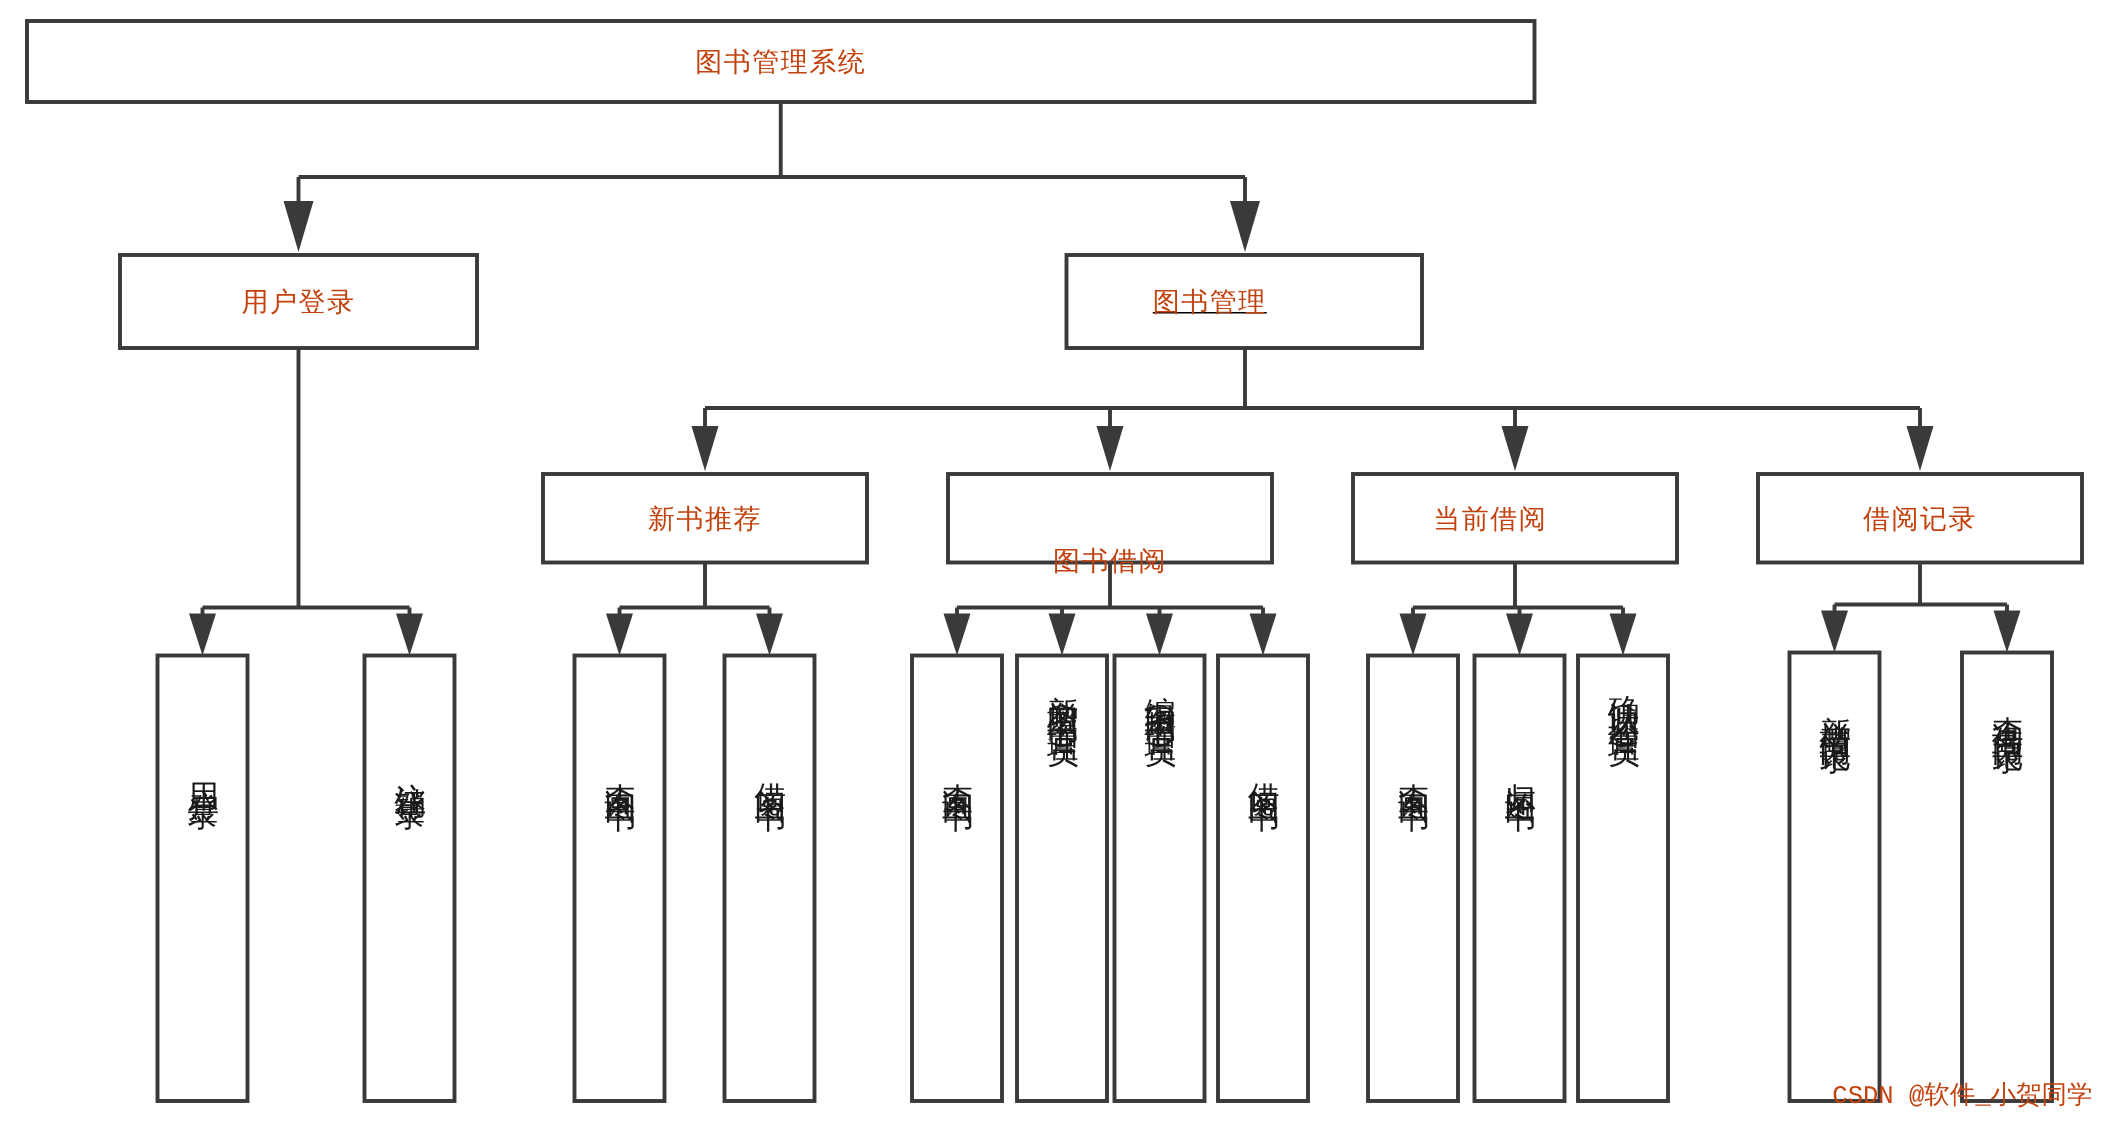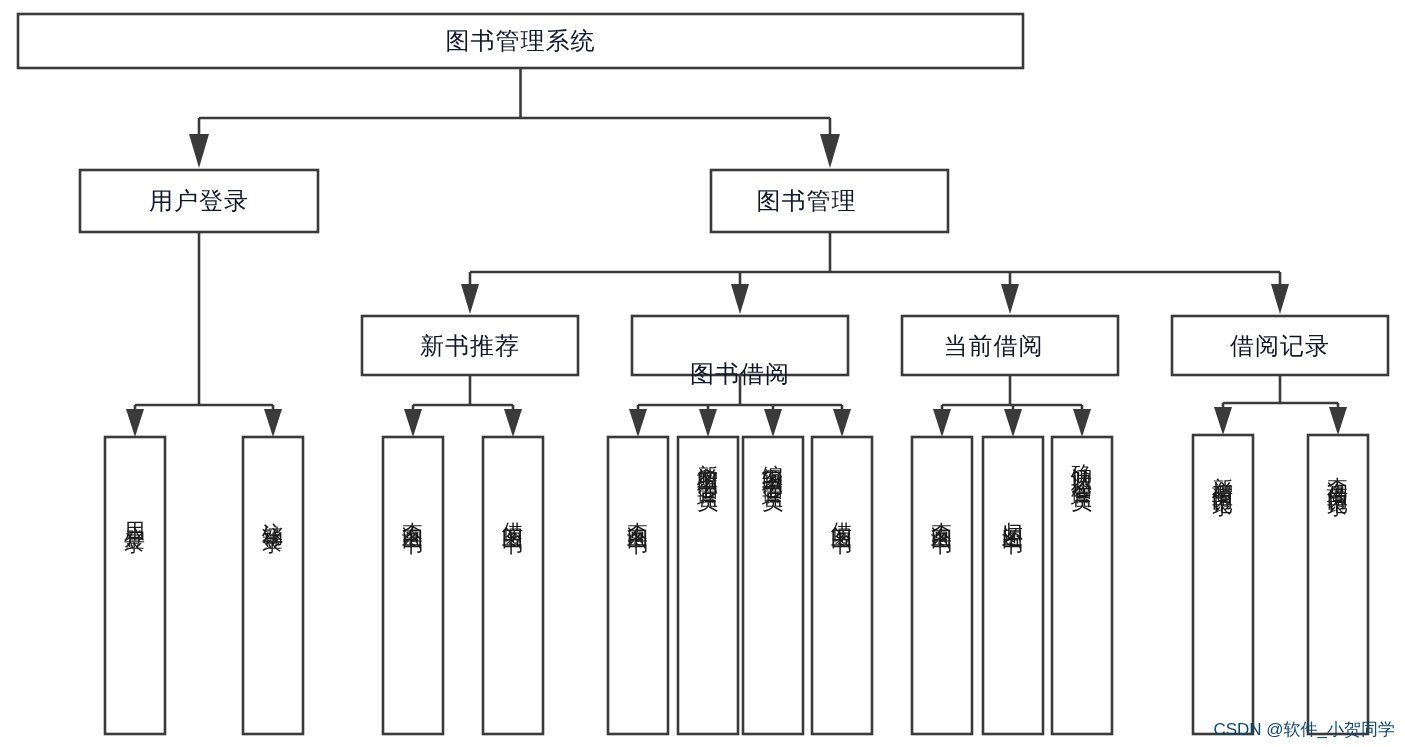--- a/index.html
+++ b/index.html
@@ -62,33 +62,33 @@
   }
   .horiz-label-wrap {
     position: absolute;
     display: flex;
     align-items: center;
     justify-content: center;
     pointer-events: none;
   }
   .horiz-label-text {
     font-family: "Liberation Sans", "DejaVu Sans", sans-serif;
-    font-size: 24px;
-    color: #0f172a;
+    font-size: 18px;
+    color: #c2410c;
     letter-spacing: 1px;
     white-space: nowrap;
     text-align: right;
   }
   .watermark {
     position: absolute;
     right: 10px;
     bottom: 6px;
-    font-family: Liberation Sans, sans-serif;
+    font-family: Liberation Mono, monospace;
     font-size: 17px;
-    color: #0c4a6e;
+    color: #c2410c;
     white-space: nowrap;
     pointer-events: none;
   }
 </style>
 </head>
 <body>
 
 <div id="diagram-root">
 
   <svg class="diagram-canvas" viewBox="0 0 1405 747" xmlns="http://www.w3.org/2000/svg">
@@ -183,21 +183,21 @@
     <rect class="node-box" x="1308" y="435" width="60" height="299"></rect>
   </svg>
 
   <div class="horiz-label-wrap" style="left:18px; top:14px; width:1005px; height:54px;">
     <span class="horiz-label-text">图书管理系统</span>
   </div>
 
   <div class="horiz-label-wrap" style="left:80px; top:170px; width:238px; height:62px;">
     <span class="horiz-label-text">用户登录</span>
   </div>
-  <div class="horiz-label-wrap" style="left:711px; top:170px; width:191px; height:62px;">
+  <div class="horiz-label-wrap" style="left:711px; top:170px; width:191px; height:62px;text-decoration:underline;">
     <span class="horiz-label-text">图书管理</span>
   </div>
 
   <div class="horiz-label-wrap" style="left:362px; top:316px; width:216px; height:59px;border-radius:20px;">
     <span class="horiz-label-text">新书推荐</span>
   </div>
   <div class="horiz-label-wrap" style="left:632px; top:316px; width:216px; height:59px;margin-top:28px;">
     <span class="horiz-label-text">图书借阅</span>
   </div>
   <div class="horiz-label-wrap" style="left:902px; top:316px; width:183px; height:59px;">

